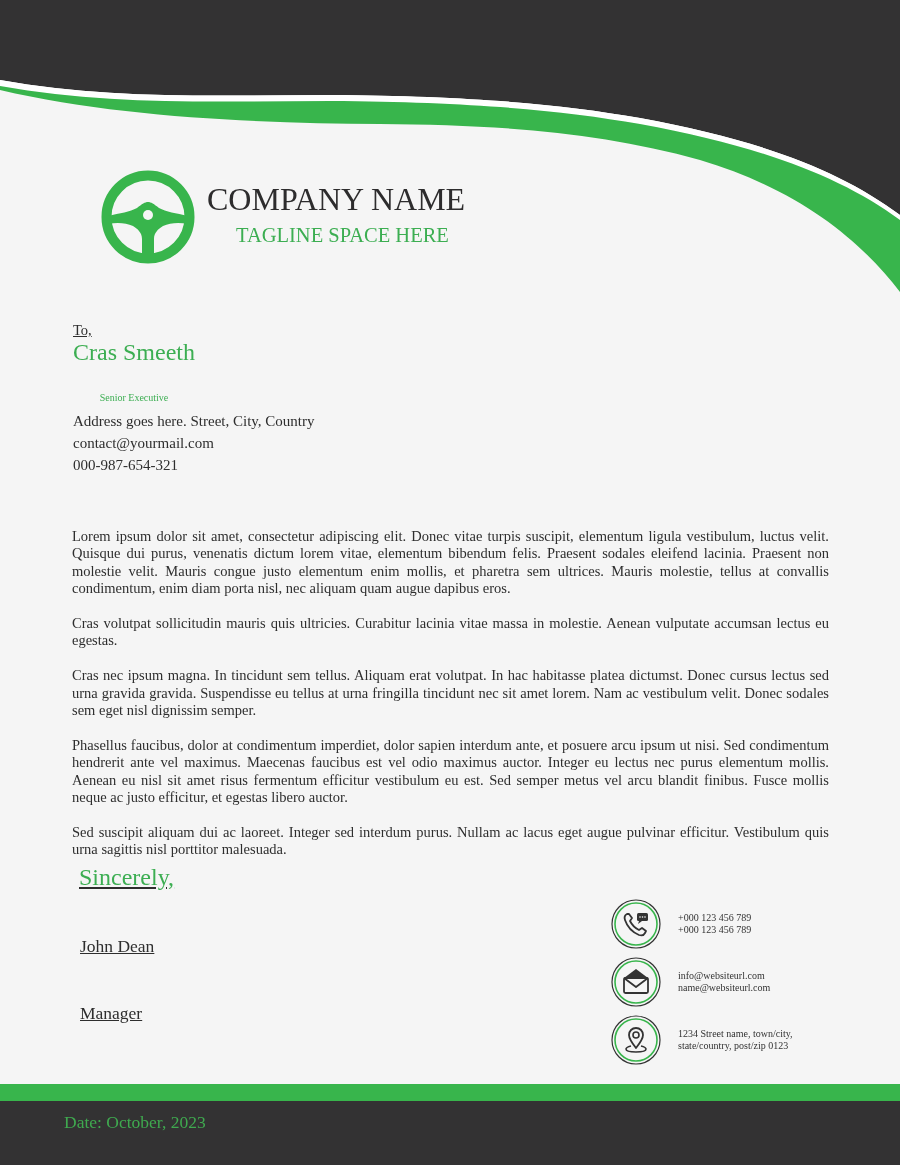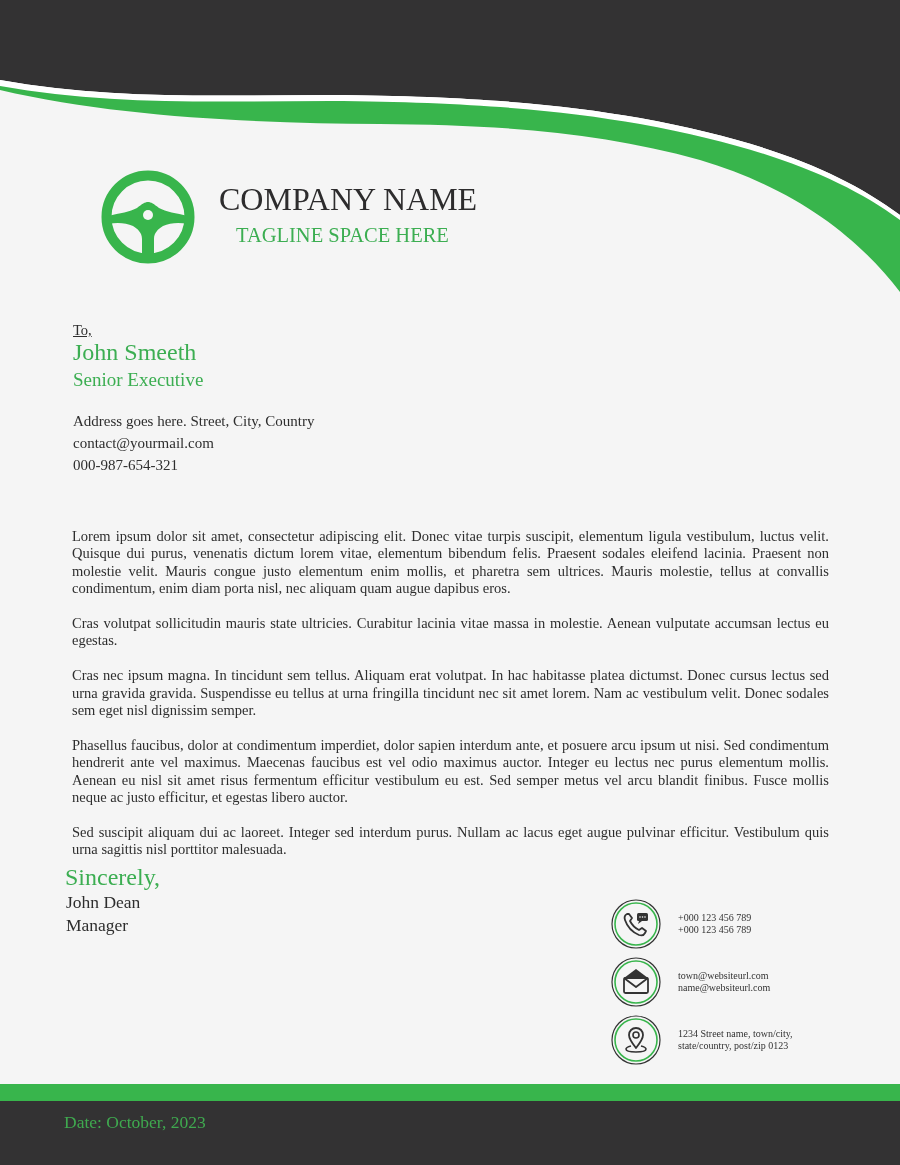--- a/index.html
+++ b/index.html
@@ -6,41 +6,41 @@
     body {
       width: 900px; height: 1165px; position: relative; overflow: hidden;
       background: #f5f5f5;
       font-family: "Liberation Serif", "DejaVu Serif", serif;
       color: #2e2e2e;
     }
     .header-art { position: absolute; left: 0; top: 0; width: 900px; height: 300px; }
     .logo { position: absolute; left: 100px; top: 169px; width: 96px; height: 96px; }
     .company-name {
       position: absolute; left: 207px; top: 181px;
-      font-size: 32px; letter-spacing: 0px; color: #2d2c2d; white-space: nowrap; margin-left: 12px;
+      font-size: 32px; letter-spacing: 0px; color: #2d2c2d; white-space: nowrap;
     }
     .tagline {
       position: absolute; left: 236px; top: 224px;
       font-size: 20.5px; color: #3cae52; white-space: nowrap;
     }
     .recipient { position: absolute; left: 73px; top: 322px; }
     .to-label { font-size: 14.5px; line-height: 16px; color: #2e2e2e; text-decoration: underline; }
     .recipient-name { font-size: 24px; line-height: 28px; color: #3cae52; margin-top: 0px; }
-    .recipient-title { font-size: 19px; line-height: 18px; color: #3cae52; margin-top: 5px; }
+    .recipient-title { font-size: 10px; line-height: 18px; color: #3cae52; margin-top: 23px; text-align: center; }
     .contact-block { position: absolute; left: 73px; top: 410px; font-size: 15px; line-height: 22px; color: #2e2e2e; }
     .body-text {
       position: absolute; left: 72px; top: 492px; width: 757px;
       font-size: 14.5px; line-height: 17.4px; color: #2e2e2e;
       text-align: justify;
       margin-top: 36px;
     }
     .body-text p { margin: 0 0 17.4px 0; }
-    .closing { position: absolute; left: 65px; top: 863px; }
+    .closing { position: absolute; left: 79px; top: 863px; text-decoration: underline; }
     .sincerely { font-size: 24px; line-height: 28px; color: #3cae52; }
-    .sign-name, .sign-role { font-size: 17.5px; line-height: 23px; color: #2e2e2e; margin-left: 1px; }
+    .sign-name, .sign-role { font-size: 17.5px; line-height: 23px; color: #2e2e2e; margin-left: 1px; margin-top: 44px; }
     .contacts { position: absolute; left: 611px; top: 899px; }
     .contact-row { position: relative; height: 58px; margin-bottom: 0; }
     .contact-row .icon-wrap {
       position: absolute; left: 0; top: 0; width: 50px; height: 50px;
     }
     .contact-row .icon-wrap svg { width: 50px; height: 50px; display: block; }
     .contact-text {
       position: absolute; left: 67px; top: 13px; width: 170px;
       font-size: 10px; line-height: 12px; color: #333;
       white-space: nowrap;
@@ -68,33 +68,33 @@
   <circle cx="48" cy="48" r="41.5" fill="none" stroke="#38b54c" stroke-width="10"></circle>
   <path d="M8,47 C20,44 30,43 37,39 C42,35 45,33 48,33 C51,33 54,35 59,39 C66,43 76,44 88,47 L88,55 C78,53 70,54 63,57 C58,60 54,64 54,70 L54,88 L42,88 L42,70 C42,64 38,60 33,57 C26,54 18,53 8,55 Z" fill="#38b54c"></path>
   <circle cx="48" cy="46" r="5" fill="#f5f5f5"></circle>
 </svg>
 
 <div class="company-name">COMPANY NAME</div>
 <div class="tagline">TAGLINE SPACE HERE</div>
 
 <div class="recipient">
   <div class="to-label">To,</div>
-  <div class="recipient-name">John Smeeth</div>
+  <div class="recipient-name">Cras Smeeth</div>
   <div class="recipient-title">Senior Executive</div>
 </div>
 
 <div class="contact-block">
   <div>Address goes here. Street, City, Country</div>
   <div>contact@yourmail.com</div>
   <div>000-987-654-321</div>
 </div>
 
 <div class="body-text">
   <p>Lorem ipsum dolor sit amet, consectetur adipiscing elit. Donec vitae turpis suscipit, elementum ligula vestibulum, luctus velit. Quisque dui purus, venenatis dictum lorem vitae, elementum bibendum felis. Praesent sodales eleifend lacinia. Praesent non molestie velit. Mauris congue justo elementum enim mollis, et pharetra sem ultrices. Mauris molestie, tellus at convallis condimentum, enim diam porta nisl, nec aliquam quam augue dapibus eros.</p>
-  <p>Cras volutpat sollicitudin mauris state ultricies. Curabitur lacinia vitae massa in molestie. Aenean vulputate accumsan lectus eu egestas.</p>
+  <p>Cras volutpat sollicitudin mauris quis ultricies. Curabitur lacinia vitae massa in molestie. Aenean vulputate accumsan lectus eu egestas.</p>
   <p>Cras nec ipsum magna. In tincidunt sem tellus. Aliquam erat volutpat. In hac habitasse platea dictumst. Donec cursus lectus sed urna gravida gravida. Suspendisse eu tellus at urna fringilla tincidunt nec sit amet lorem. Nam ac vestibulum velit. Donec sodales sem eget nisl dignissim semper.</p>
   <p>Phasellus faucibus, dolor at condimentum imperdiet, dolor sapien interdum ante, et posuere arcu ipsum ut nisi. Sed condimentum hendrerit ante vel maximus. Maecenas faucibus est vel odio maximus auctor. Integer eu lectus nec purus elementum mollis. Aenean eu nisl sit amet risus fermentum efficitur vestibulum eu est. Sed semper metus vel arcu blandit finibus. Fusce mollis neque ac justo efficitur, et egestas libero auctor.</p>
   <p>Sed suscipit aliquam dui ac laoreet. Integer sed interdum purus. Nullam ac lacus eget augue pulvinar efficitur. Vestibulum quis urna sagittis nisl porttitor malesuada.</p>
 </div>
 
 <div class="closing">
   <div class="sincerely">Sincerely,</div>
   <div class="sign-name">John Dean</div>
   <div class="sign-role">Manager</div>
 </div>
@@ -123,21 +123,21 @@
     <div class="icon-wrap">
       <svg viewBox="0 0 50 50" xmlns="http://www.w3.org/2000/svg">
         <circle cx="25" cy="25" r="24" fill="none" stroke="#333" stroke-width="1.2"></circle>
         <circle cx="25" cy="25" r="21" fill="none" stroke="#38b54c" stroke-width="1.6"></circle>
         <path d="M13,21 L25,12 L37,21 Z" fill="#333"></path>
         <rect x="13" y="21" width="24" height="15" rx="1.5" fill="none" stroke="#333" stroke-width="1.8"></rect>
         <path d="M13,21 L25,30 L37,21" fill="none" stroke="#333" stroke-width="1.8" stroke-linejoin="round"></path>
       </svg>
     </div>
     <div class="contact-text">
-      <div>town@websiteurl.com</div>
+      <div>info@websiteurl.com</div>
       <div>name@websiteurl.com</div>
     </div>
   </div>
 
   <div class="contact-row">
     <div class="icon-wrap">
       <svg viewBox="0 0 50 50" xmlns="http://www.w3.org/2000/svg">
         <circle cx="25" cy="25" r="24" fill="none" stroke="#333" stroke-width="1.2"></circle>
         <circle cx="25" cy="25" r="21" fill="none" stroke="#38b54c" stroke-width="1.6"></circle>
         <path d="M25,33 C21,28 18,24 18,20 C18,16 21,13 25,13 C29,13 32,16 32,20 C32,24 29,28 25,33 Z" fill="none" stroke="#333" stroke-width="1.8" stroke-linejoin="round"></path>

